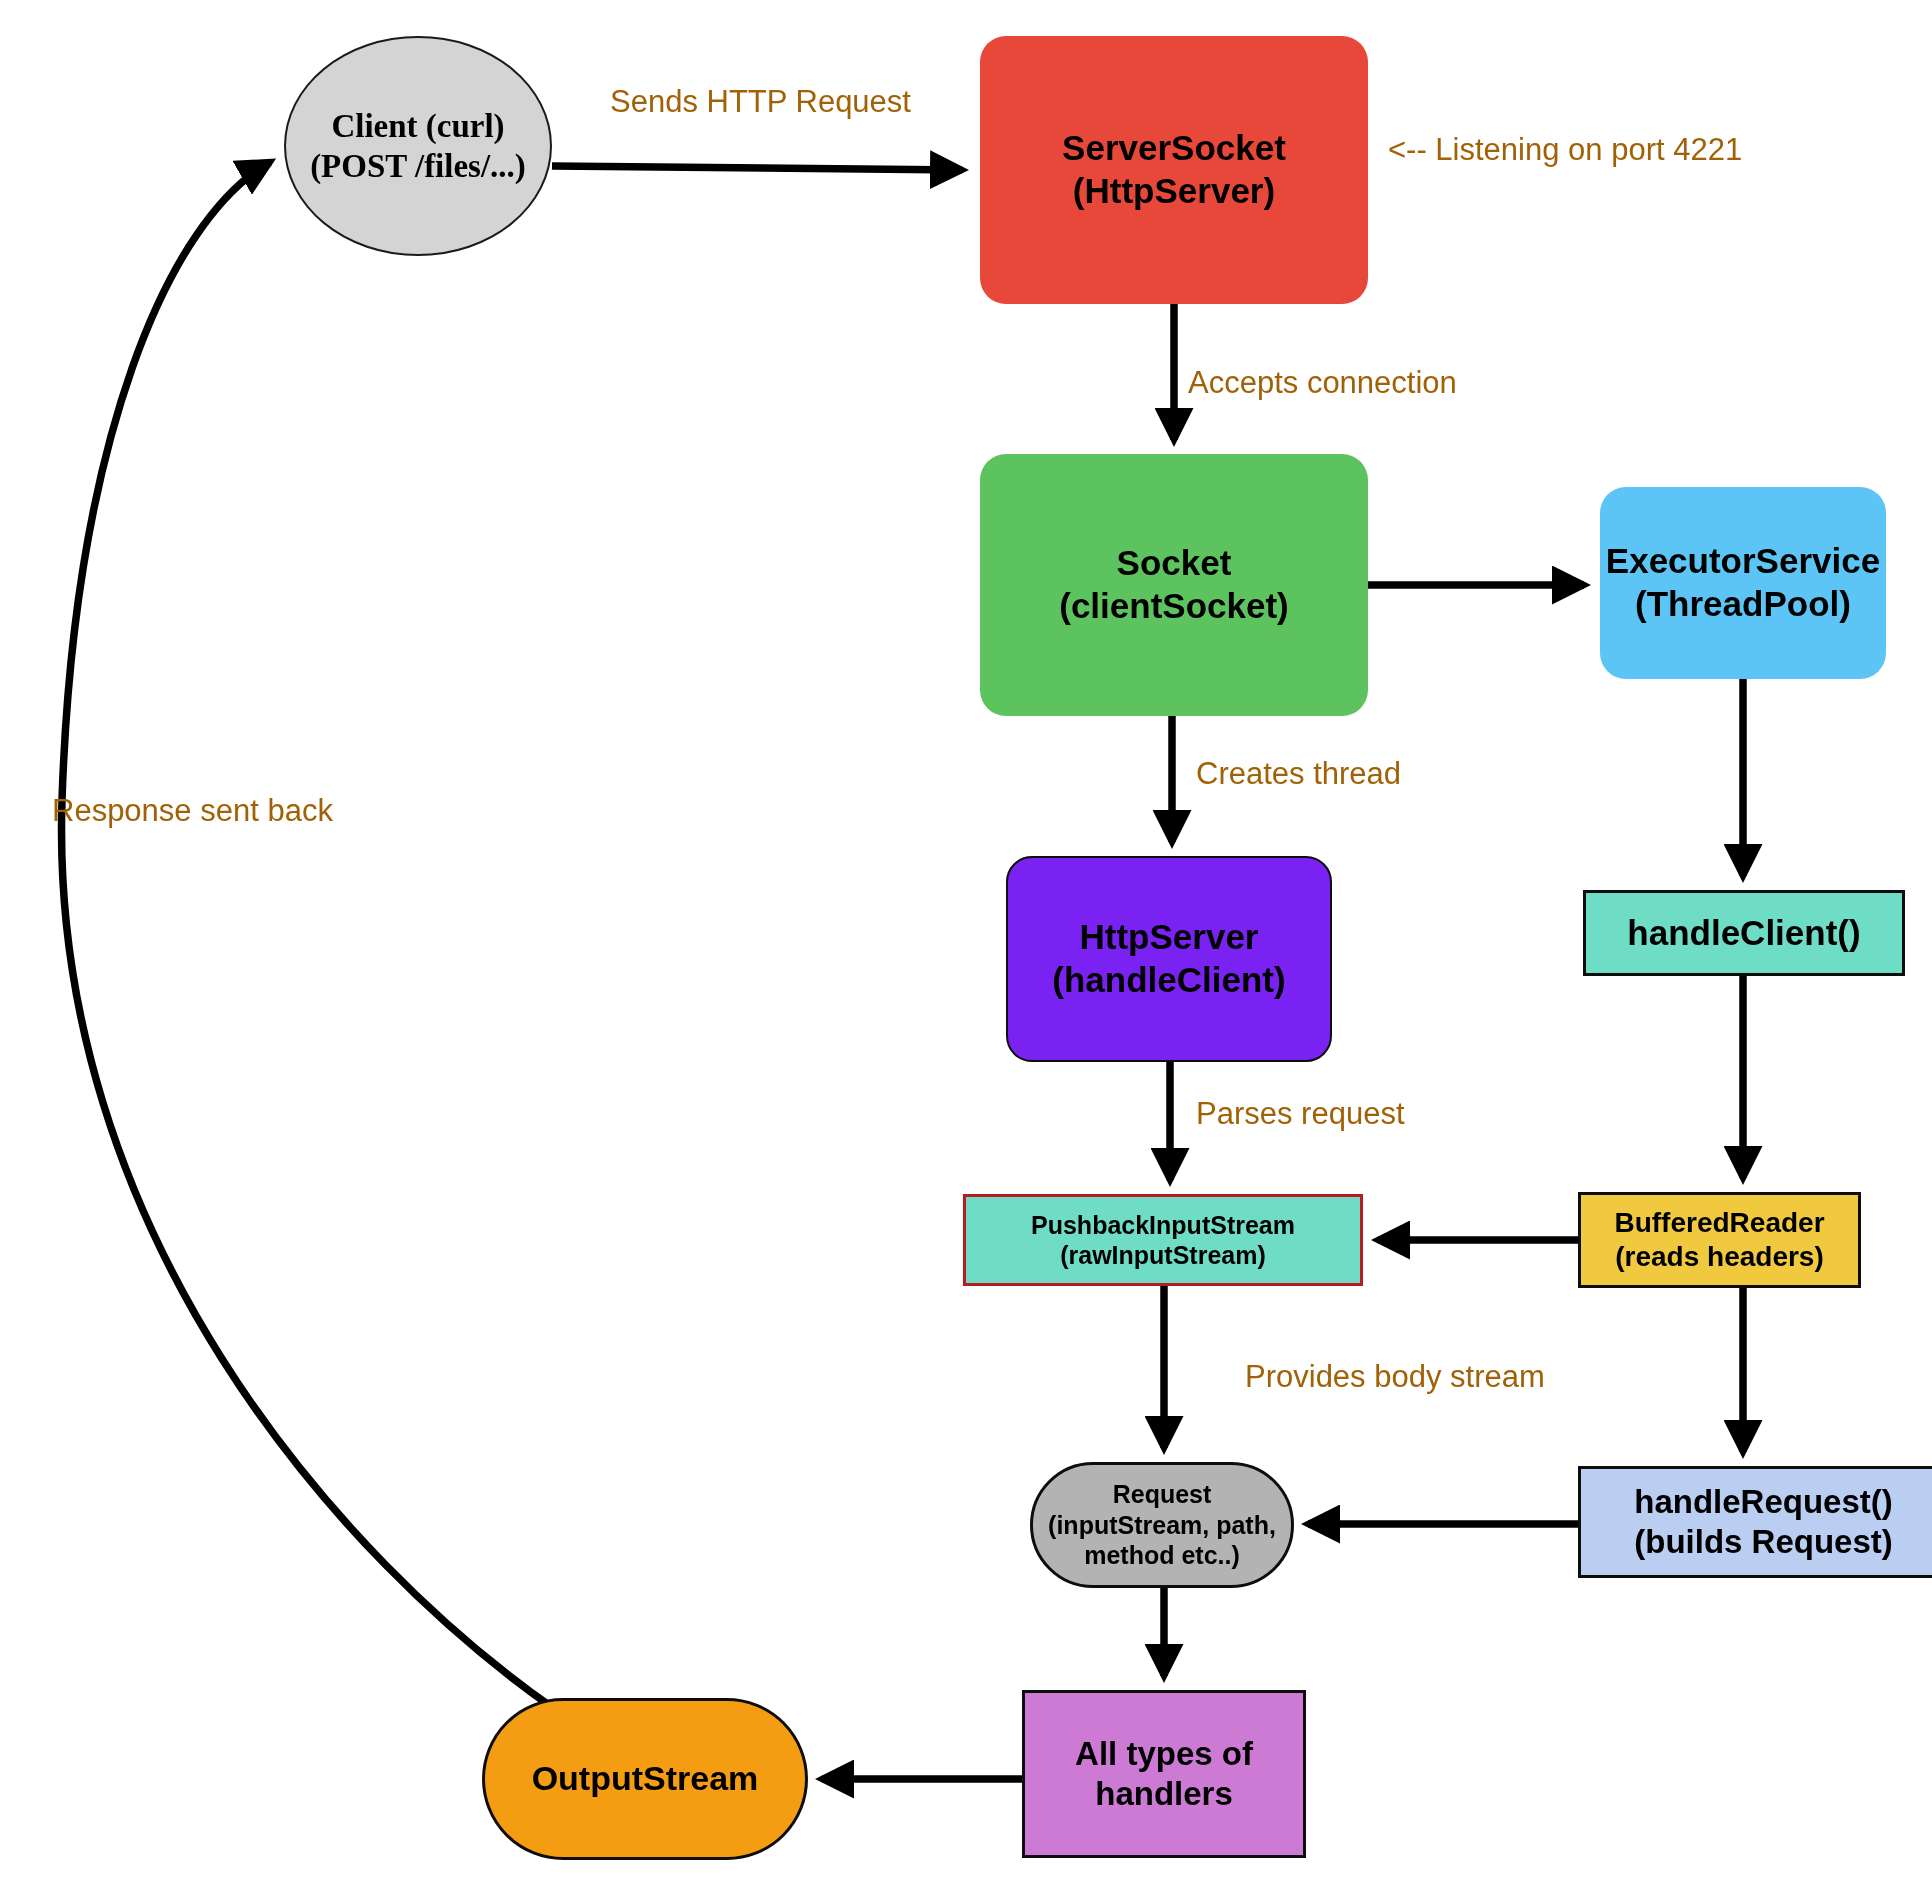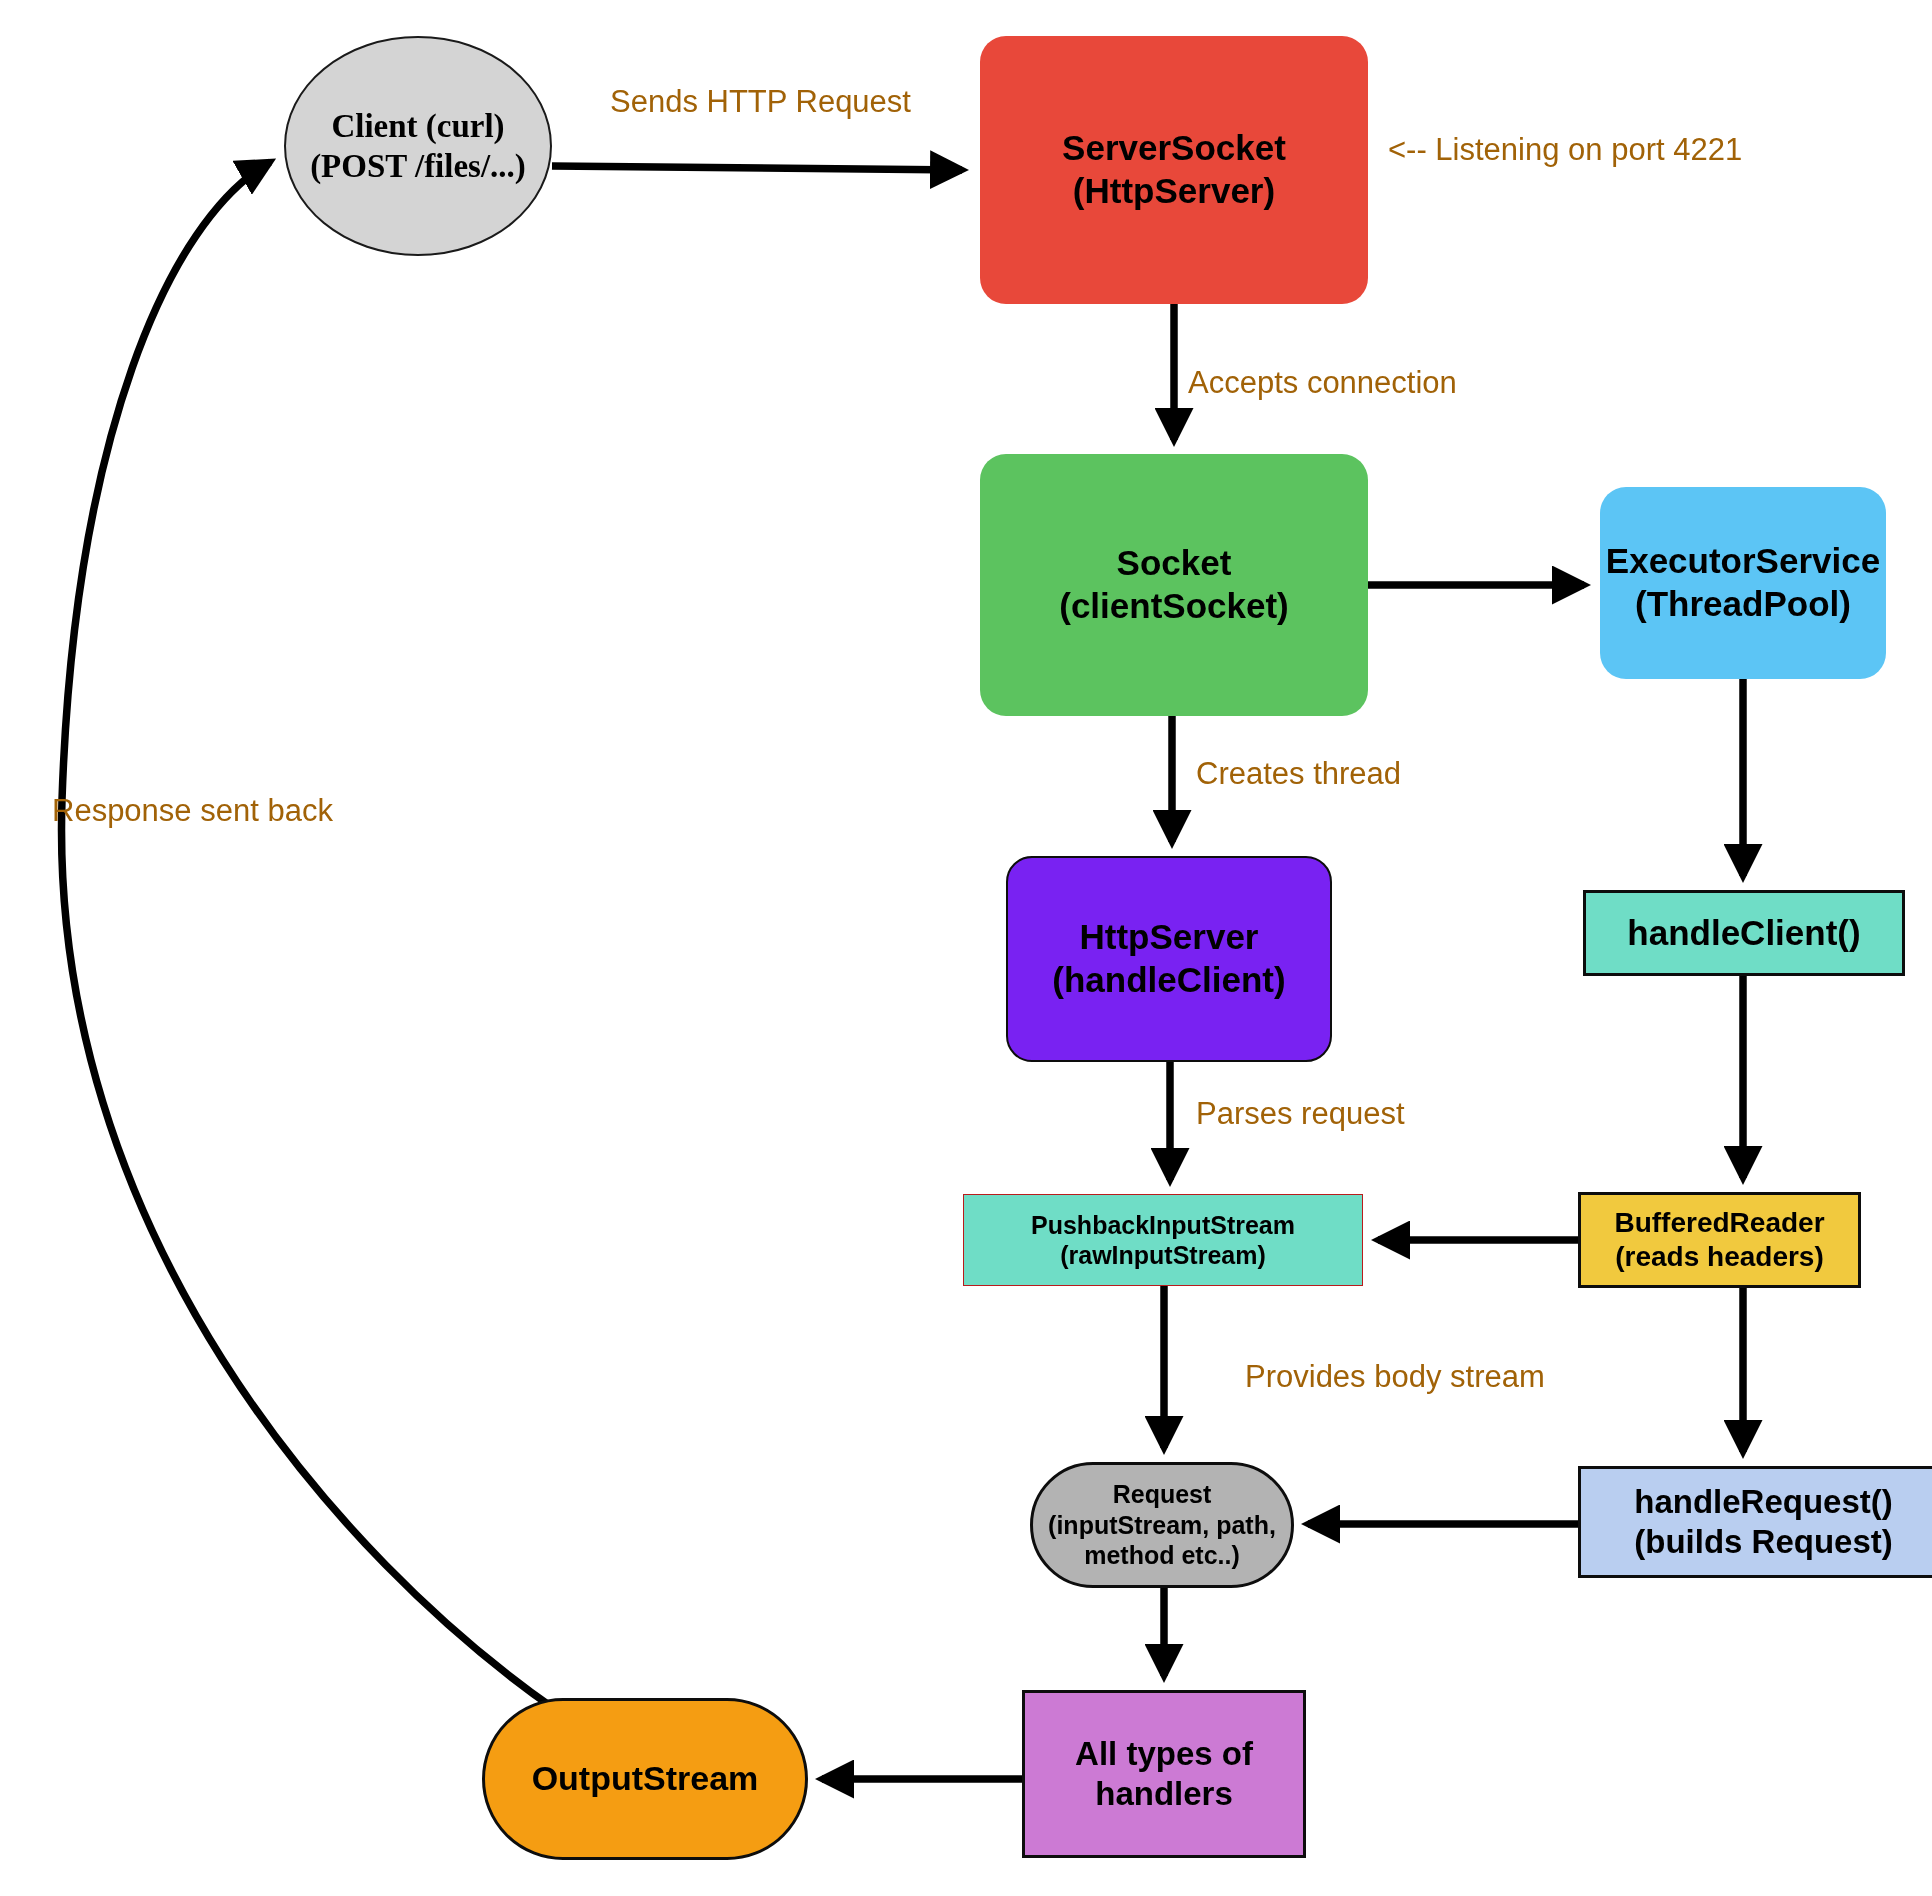--- a/index.html
+++ b/index.html
@@ -82,21 +82,21 @@
   }
   #node-handleclient {
     left: 1583px; top: 890px; width: 322px; height: 86px;
     background: #6fddc6;
     border: 3px solid #0d0d0d;
     font-size: 35px;
   }
   #node-pushback {
     left: 963px; top: 1194px; width: 400px; height: 92px;
     background: #6fddc6;
-    border: 1px solid #b91c1c;
+    border: 3px solid #b91c1c;
     font-size: 25px;
   }
   #node-bufferedreader {
     left: 1578px; top: 1192px; width: 283px; height: 96px;
     background: #f1c93e;
     border: 3px solid #0d0d0d;
     font-size: 28px;
   }
   #node-request {
     left: 1030px; top: 1462px; width: 264px; height: 126px;

